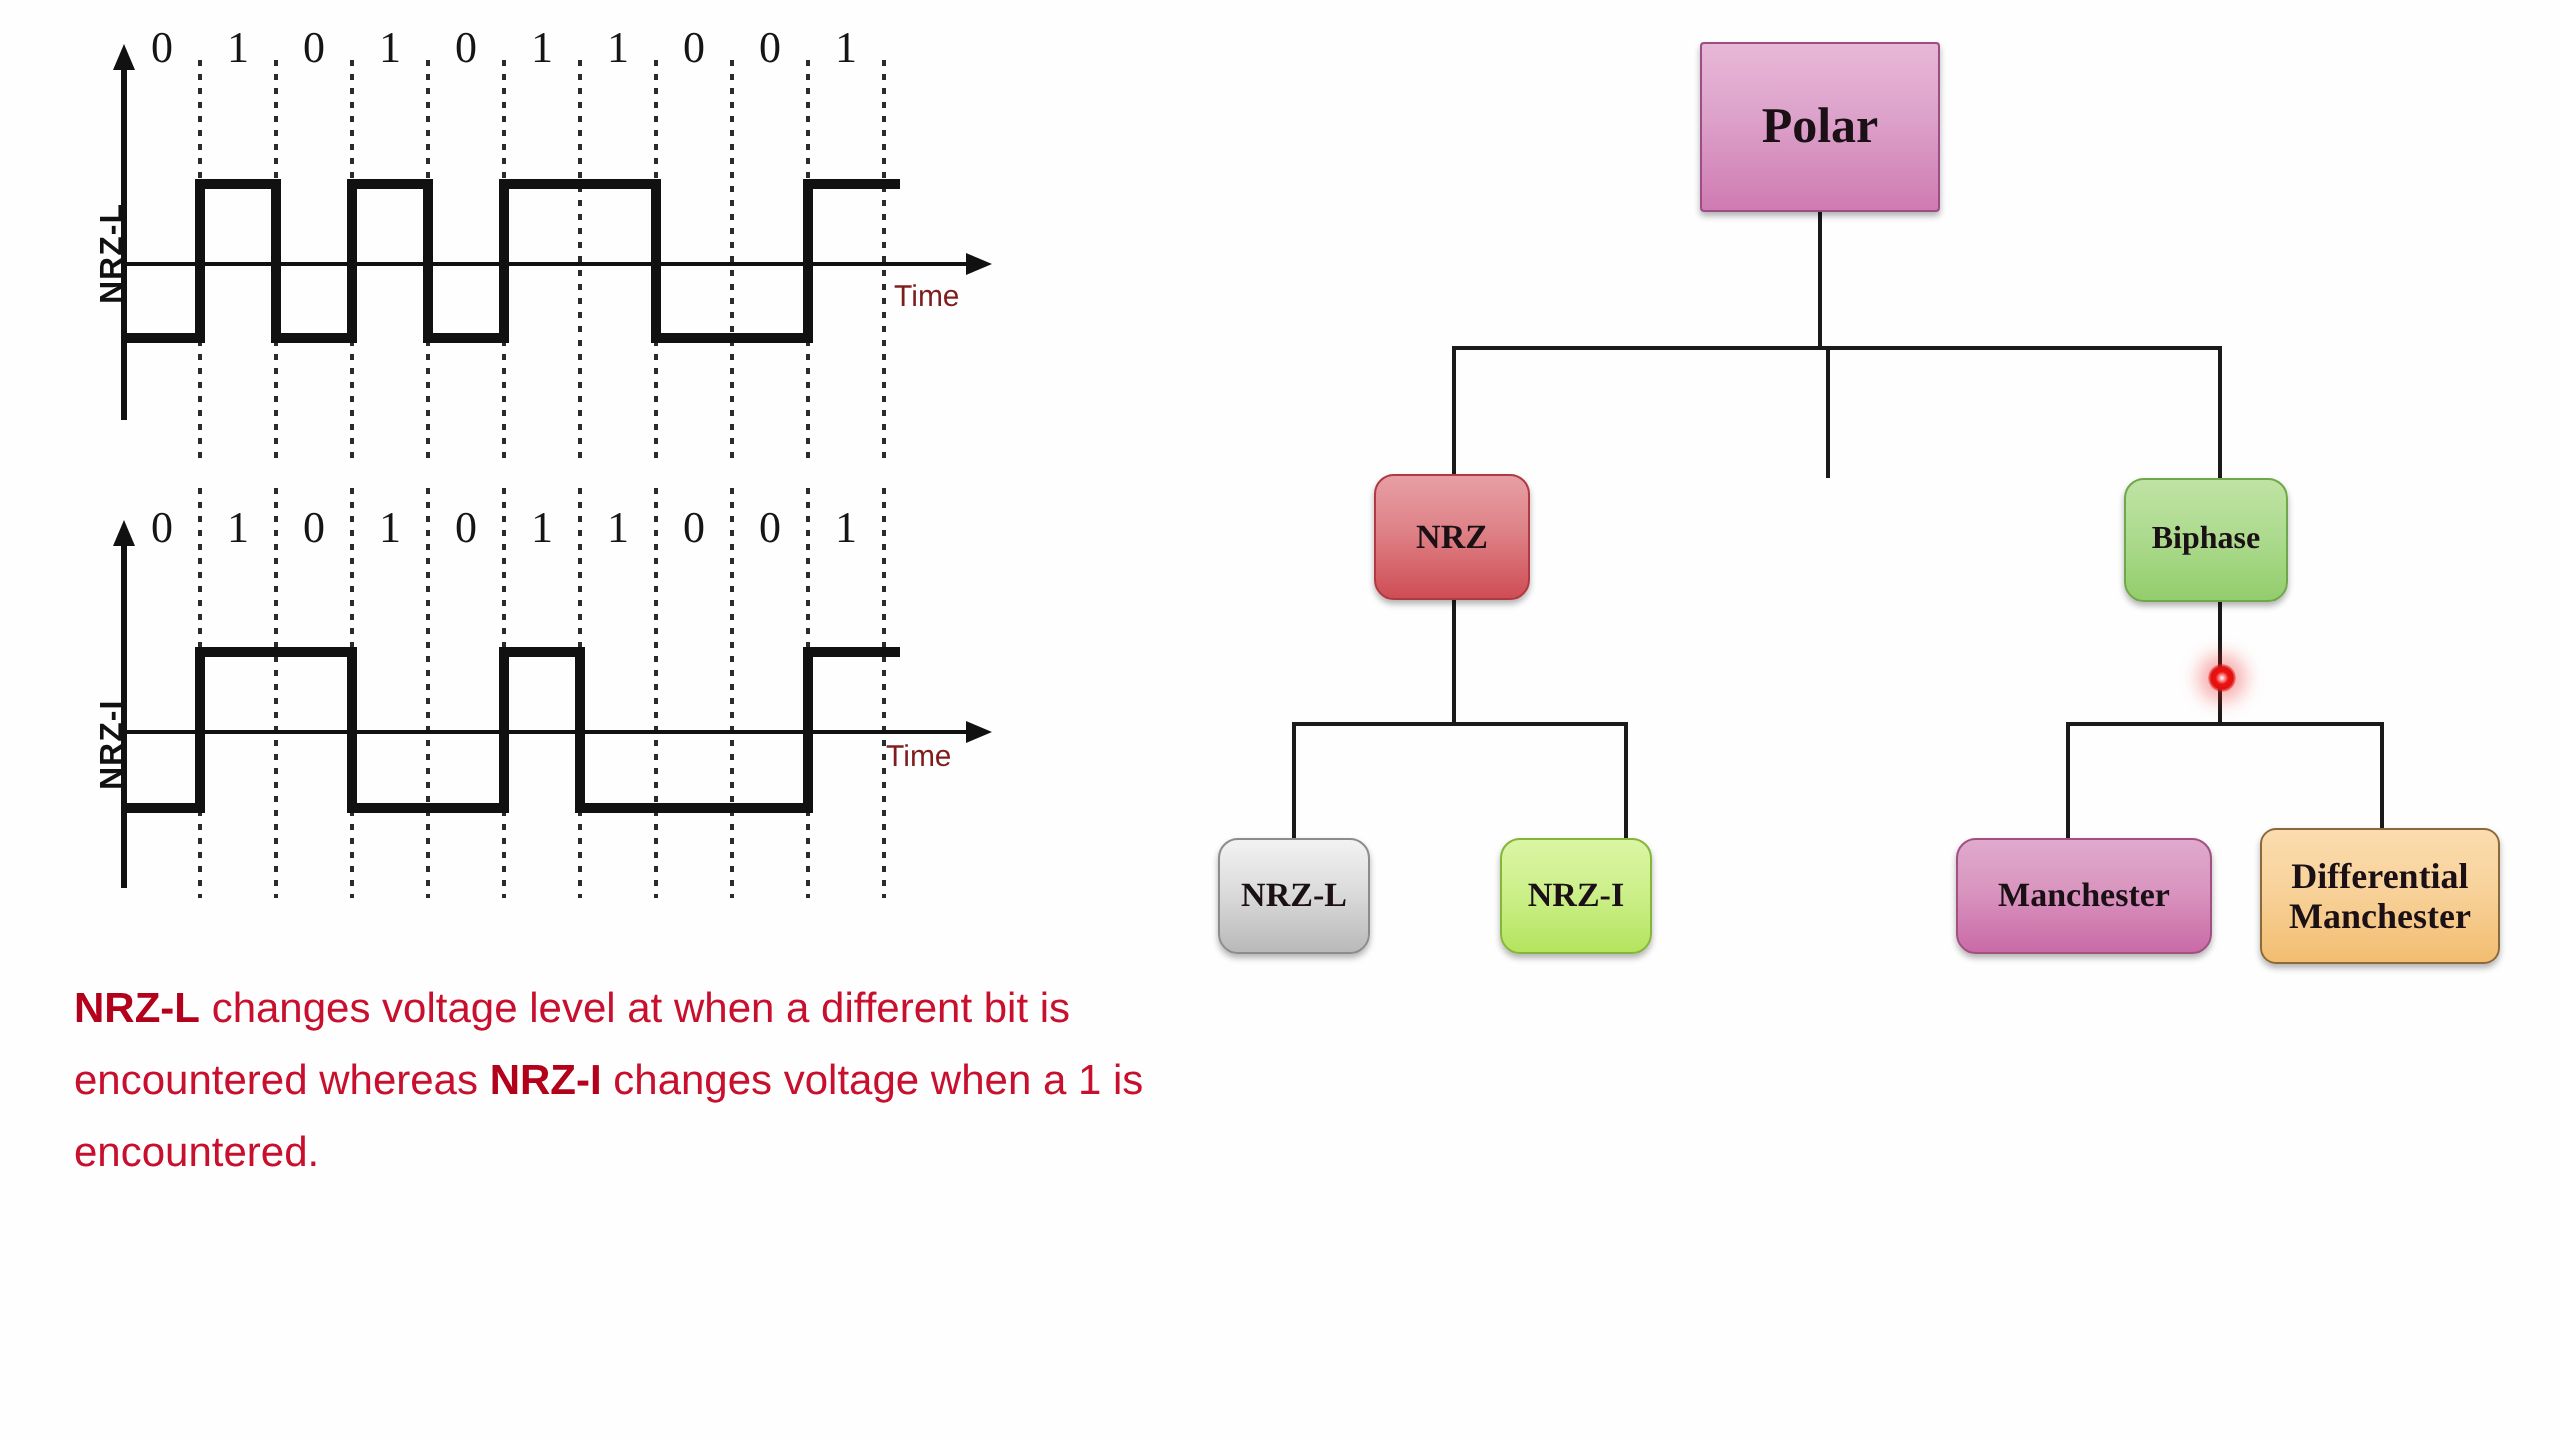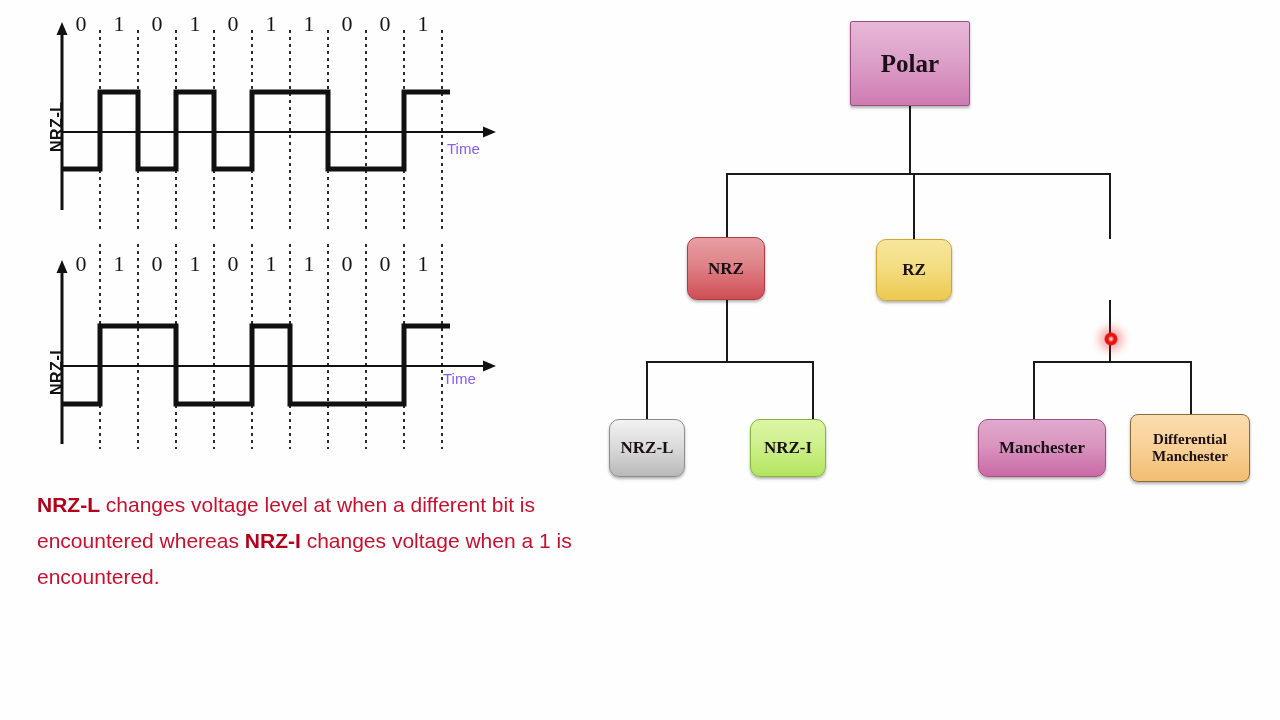--- a/index.html
+++ b/index.html
@@ -46,21 +46,21 @@
     transform-origin: left top;
     white-space: nowrap;
   }
   #nrzl-axis-name { left: 48px; top: 152px; }
   #nrzi-axis-name { left: 48px; top: 395px; }
 
   .time-label {
     position: absolute;
     font-family: "Liberation Sans", sans-serif;
     font-size: 15px;
-    color: #8b5cf6;
+    color: #7f1d1d;
   }
   #nrzl-time-label { left: 447px; top: 140px; }
   #nrzi-time-label { left: 443px; top: 370px; }
 
   .bitrow {
     position: absolute;
     height: 26px;
     display: flex;
   }
   #nrzl-bits { left: 62px; top: 11px; }
@@ -148,21 +148,21 @@
     border: 1.5px solid #86b53c;
   }
   #node-manchester {
     left: 418px; top: 419px; width: 128px; height: 58px;
     font-size: 17px;
     background: linear-gradient(180deg, #e0a9cd 0%, #d995bf 45%, #c96aa6 100%);
     border: 1.5px solid #a2507f;
   }
   #node-diff-manchester {
     left: 570px; top: 414px; width: 120px; height: 68px;
-    font-size: 15px;
+    font-size: 18px;
     background: linear-gradient(180deg, #fbdcae 0%, #f8d29a 45%, #f2bd71 100%);
     border: 1.5px solid #8a6a3a;
     border-radius: 8px;
     padding: 0 20px;
   }
 
   .connector {
     position: absolute;
     background: #1a1a1a;
   }
@@ -281,21 +281,21 @@
   <div class="connector conn-v" style="left:252px; top:361px; width:2px; height:58px;"></div>
 
   <div class="connector conn-v" style="left:549px; top:300px; width:2px; height:62px;"></div>
   <div class="connector conn-h" style="left:473px; top:361px; width:159px; height:2px;"></div>
   <div class="connector conn-v" style="left:473px; top:361px; width:2px; height:58px;"></div>
   <div class="connector conn-v" style="left:630px; top:361px; width:2px; height:53px;"></div>
 
   <div id="node-polar" class="node">Polar</div>
 
   <div id="node-nrz" class="node">NRZ</div>
-  <div id="node-rz" class="node">RZ</div>
+  <div id="node-biphase" class="node">Biphase</div>
 
   <div id="node-nrzl" class="node">NRZ-L</div>
   <div id="node-nrzi" class="node">NRZ-I</div>
   <div id="node-manchester" class="node">Manchester</div>
   <div id="node-diff-manchester" class="node">Differential Manchester</div>
 
   <div id="cursor-dot"></div>
 </div>
 
 </body></html>

